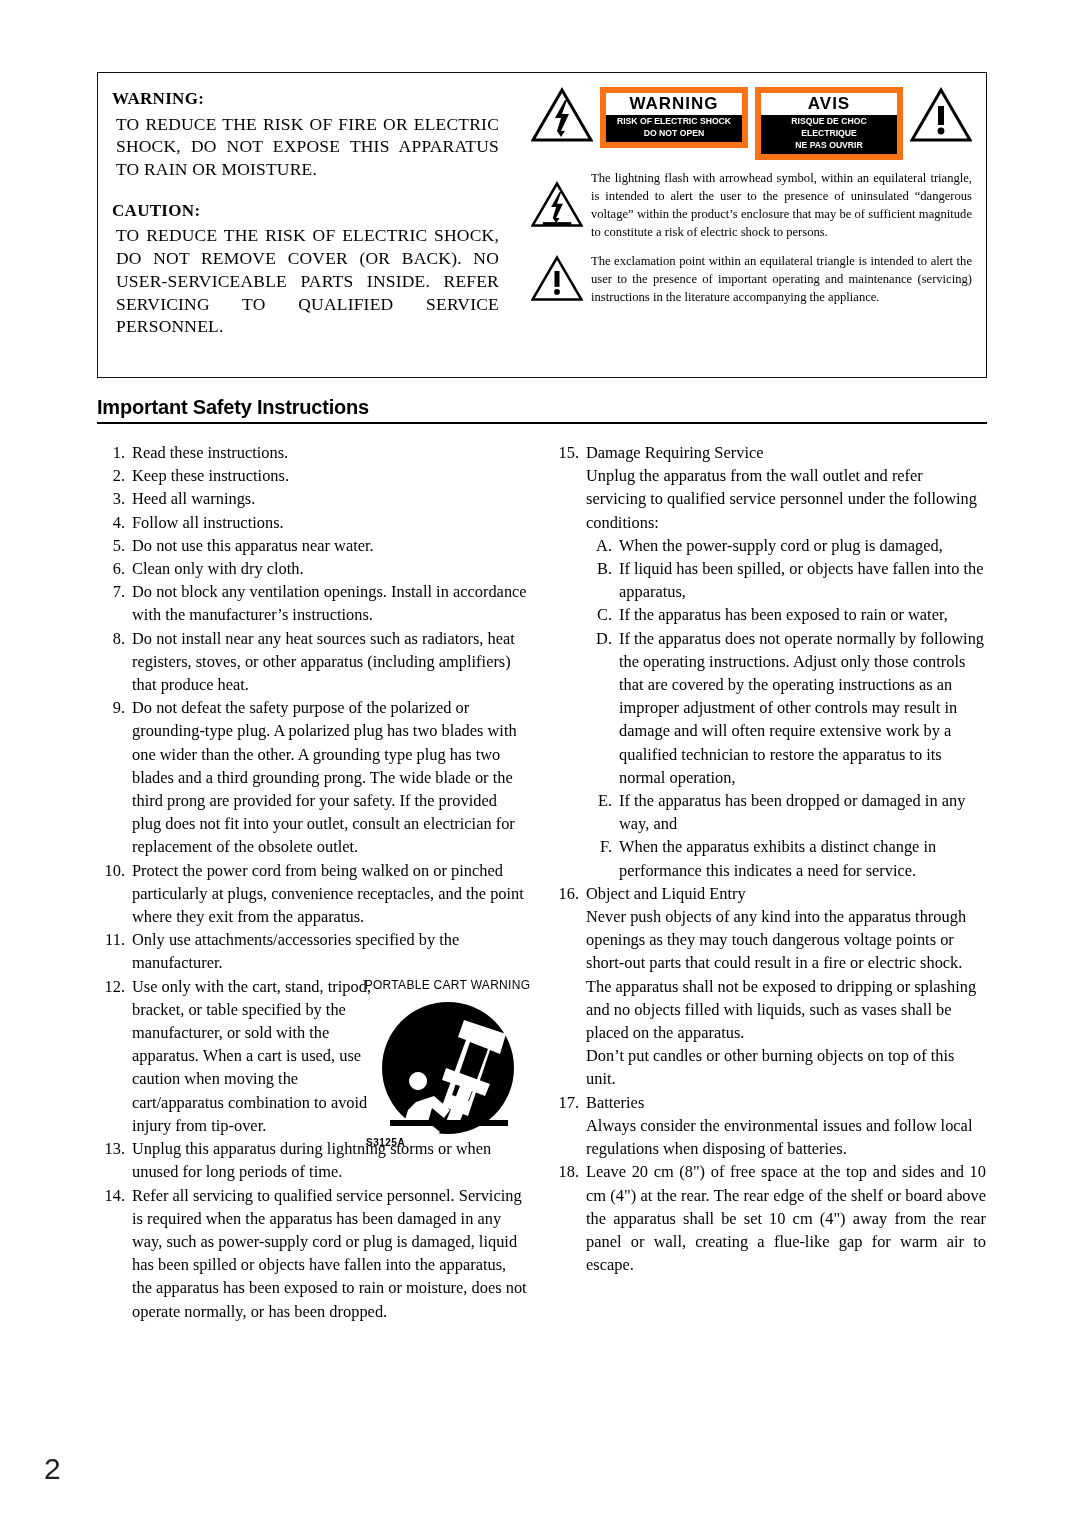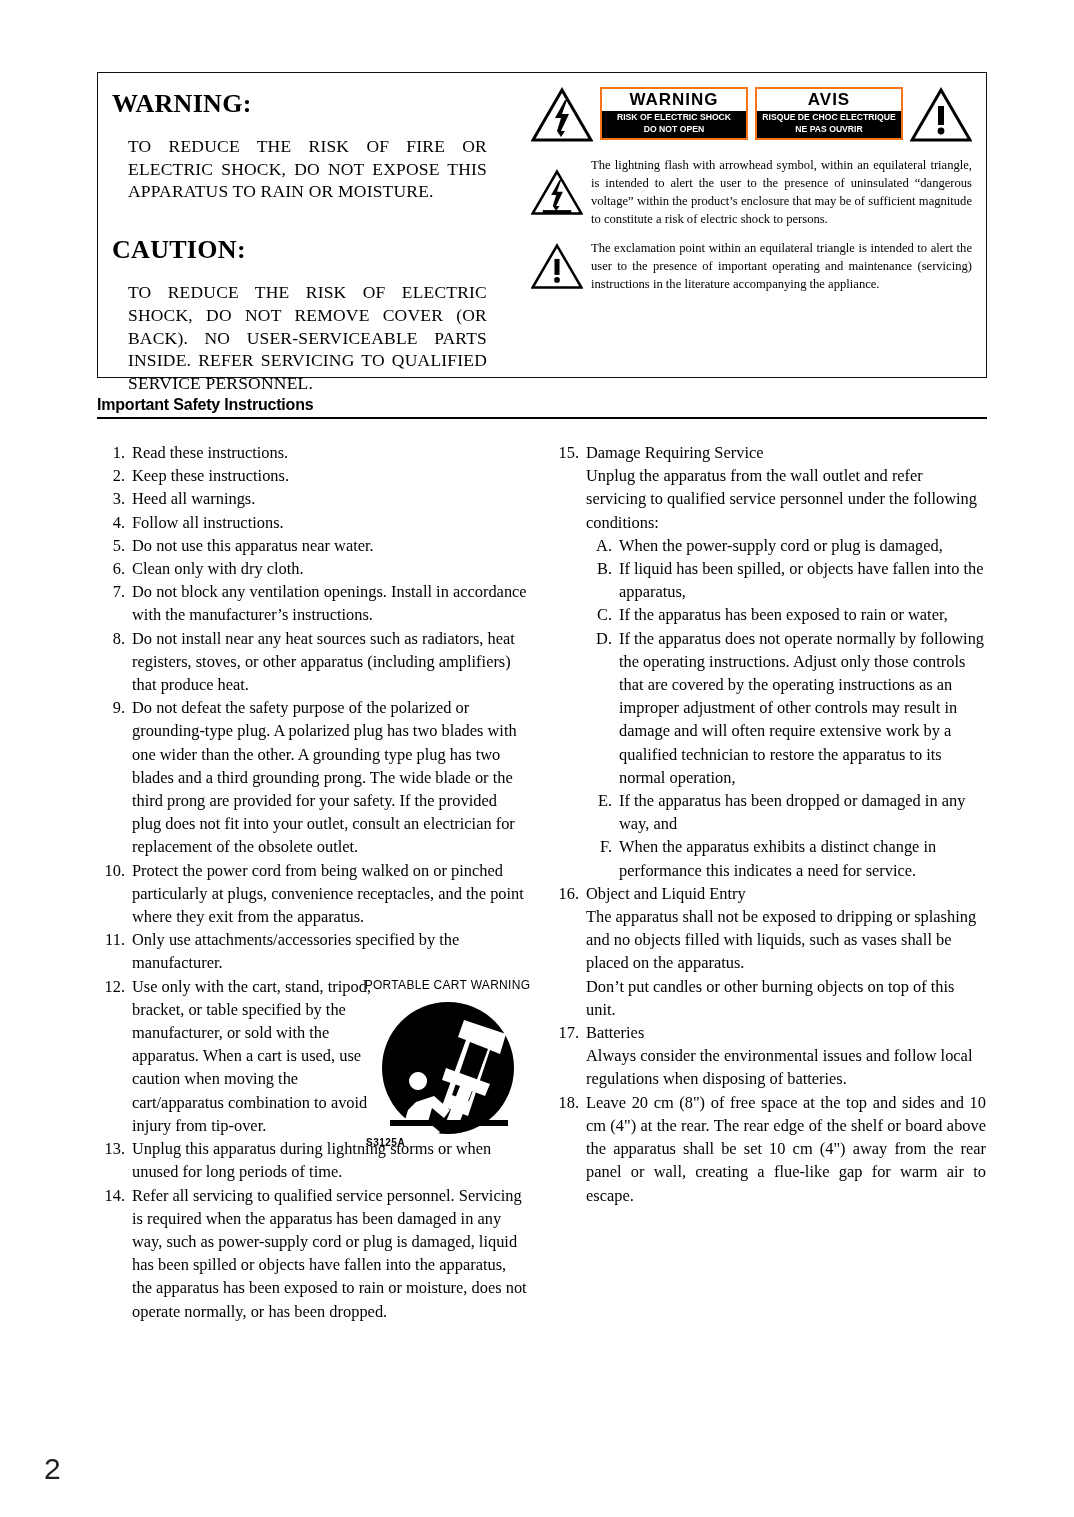--- a/index.html
+++ b/index.html
@@ -35,52 +35,52 @@
   }
   #warning-right {
     flex: 1;
     box-sizing: border-box;
     padding: 14px 14px 0 8px;
   }
 
   .big-head {
     font-family: "Liberation Serif", serif;
     font-weight: bold;
-    font-size: 26px;
+    font-size: 17px;
     letter-spacing: 0.3px;
     margin: 0 0 2px 0;
     line-height: 1.15;
   }
   .caps-para {
     font-family: "Liberation Serif", serif;
     font-size: 17.5px;
     line-height: 1.30;
     text-align: justify;
     text-align-last: left;
-    margin: 16px;
+    margin: 4px;
     letter-spacing: 0.2px;
   }
   .gap-between { height: 16px; }
 
   
   #symbol-row {
     display: flex;
     flex-direction: row;
     align-items: flex-start;
     gap: 7px;
     margin-bottom: 9px;
     padding-left: 2px;
   }
   .tri-icon { flex: 0 0 auto; }
   .label-block {
     background: #000;
     color: #fff;
     text-align: center;
     padding: 0;
-    border: 2px solid #f97316;
+    border: 6px solid #f97316;
     width: 148px;
     box-sizing: border-box;
   }
   .label-block .lb-title {
     background: #fff;
     color: #000;
     font-family: "Liberation Sans", sans-serif;
     font-weight: bold;
     font-size: 17px;
     letter-spacing: 1px;
@@ -123,21 +123,21 @@
   
   #section-heading {
     position: absolute;
     left: 97px;
     top: 396px;
     width: 890px;
   }
   #section-heading .sh-text {
     font-family: "Liberation Sans", sans-serif;
     font-weight: bold;
-    font-size: 16px;
+    font-size: 20px;
     letter-spacing: -0.2px;
     padding-bottom: 3px;
   }
   #section-heading .sh-rule {
     border-bottom: 2.5px solid #000;
     width: 100%;
   }
 
   
   #columns {
@@ -441,20 +441,21 @@
                   <p class="">When the apparatus exhibits a distinct change in performance this indicates a need for service.</p>
                 </div>
               </li>
             </ol>
           </div>
         </li>
         <li class="item">
           <span class="marker">16.</span>
           <div class="body">
             <p class="">Object and Liquid Entry</p>
+            <p class="">Never push objects of any kind into the apparatus through openings as they may touch dangerous voltage points or short-out parts that could result in a fire or electric shock.</p>
             <p class="">The apparatus shall not be exposed to dripping or splashing and no objects filled with liquids, such as vases shall be placed on the apparatus.</p>
             <p class="">Don’t put candles or other burning objects on top of this unit.</p>
           </div>
         </li>
         <li class="item">
           <span class="marker">17.</span>
           <div class="body">
             <p class="">Batteries</p>
             <p class="">Always consider the environmental issues and follow local regulations when disposing of batteries.</p>
           </div>

